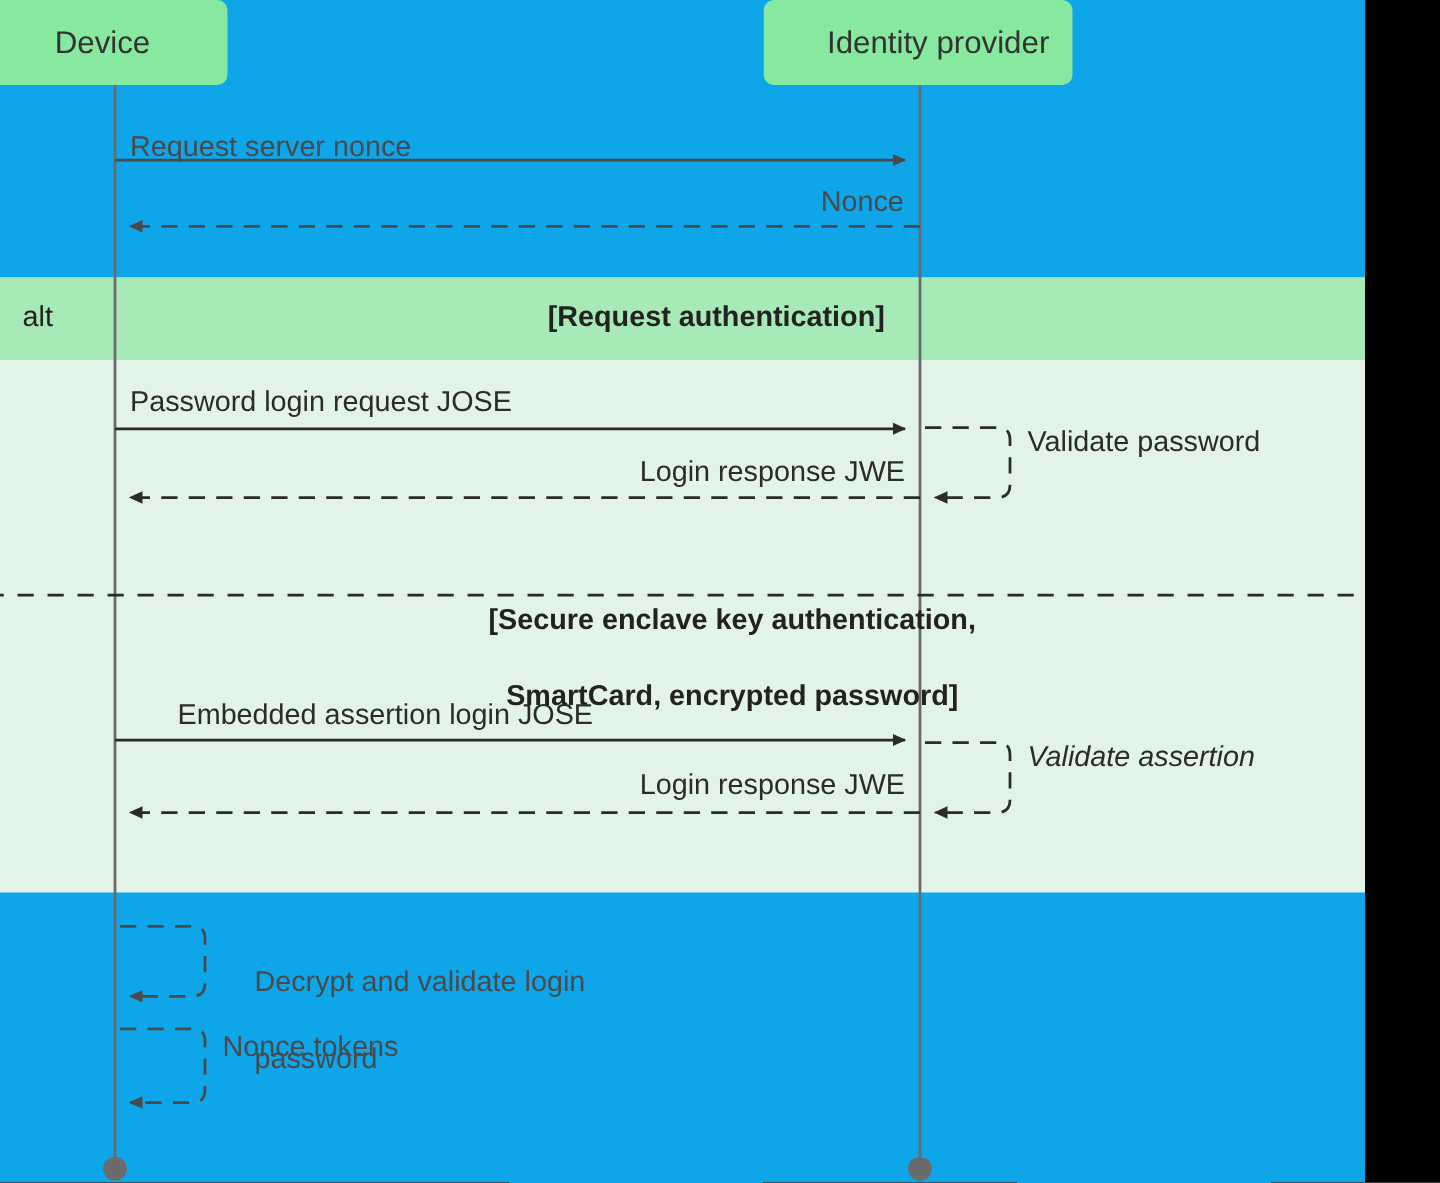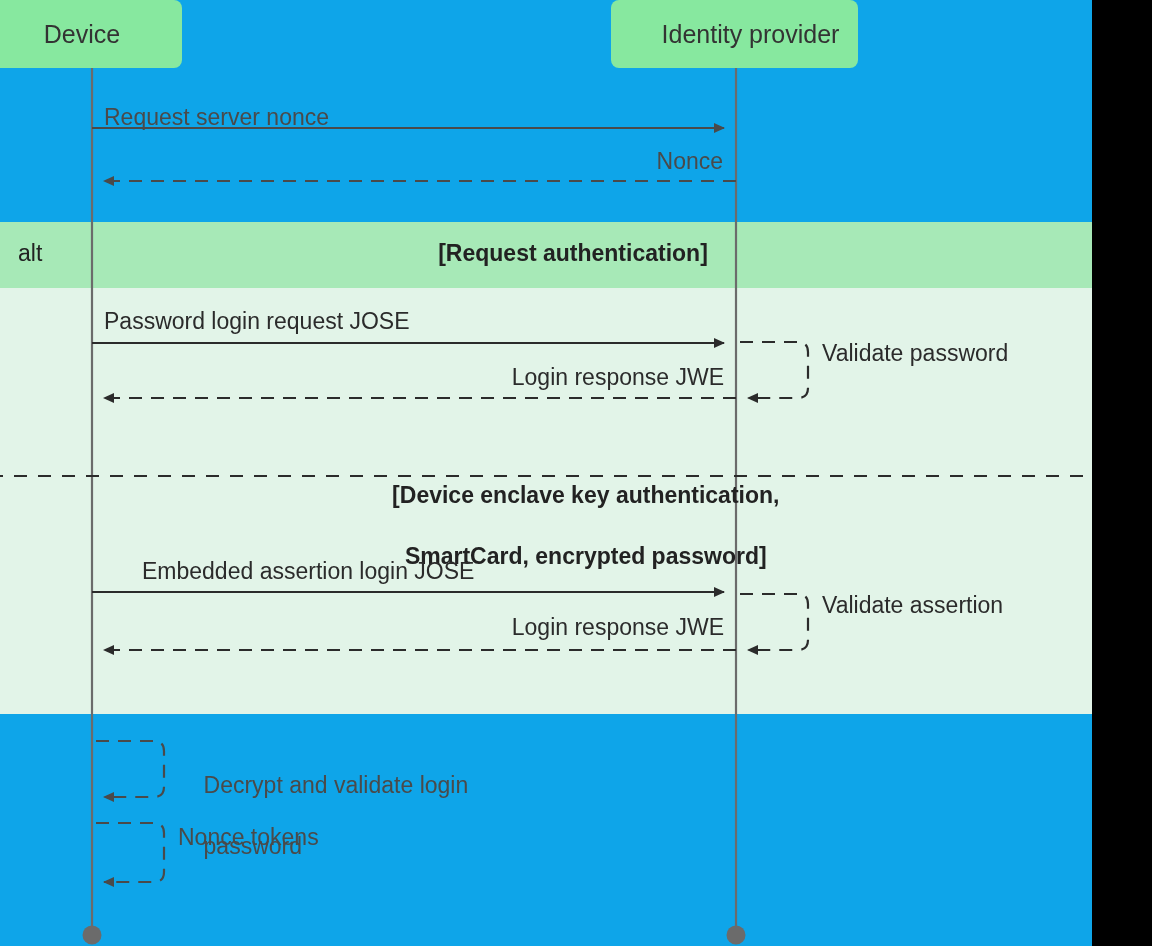--- a/index.html
+++ b/index.html
@@ -141,27 +141,27 @@
   <div class="lbl alt-keyword" style="left:18px; top:240px;">alt</div>
   <div class="lbl alt-condition" style="left:273px; top:240px; width:600px;">[Request authentication]</div>
 
   <div class="lbl msg-label-inside" style="left:104px; top:308px;">Password login request JOSE</div>
 
   <div class="lbl msg-label-inside" style="left:822px; top:340px;">Validate password</div>
 
   <div class="lbl msg-label-inside" style="left:300px; top:364px; width:424px; text-align:right;">Login response JWE</div>
 
   <div class="lbl divider-condition" style="left:273px; top:450px; width:600px;">
-    <span>[Device enclave key authentication,</span><br>
+    <span>[Secure enclave key authentication,</span><br>
     <span>SmartCard, encrypted password]</span>
   </div>
 
   <div class="lbl msg-label-inside" style="left:104px; top:558px;margin-left:38px;">Embedded assertion login JOSE</div>
 
-  <div class="lbl msg-label-inside" style="left:822px; top:592px;">Validate assertion</div>
+  <div class="lbl msg-label-inside" style="left:822px; top:592px;font-style:italic;">Validate assertion</div>
 
   <div class="lbl msg-label-inside" style="left:300px; top:614px; width:424px; text-align:right;">Login response JWE</div>
 
   <div class="lbl note-label-outside" style="left:178px; top:740px; width:420px;">
     <span>Decrypt and validate login</span><br>
     <span>password</span>
   </div>
 
   <div class="lbl note-label-outside" style="left:178px; top:822px; width:420px;">Nonce tokens</div>
 

